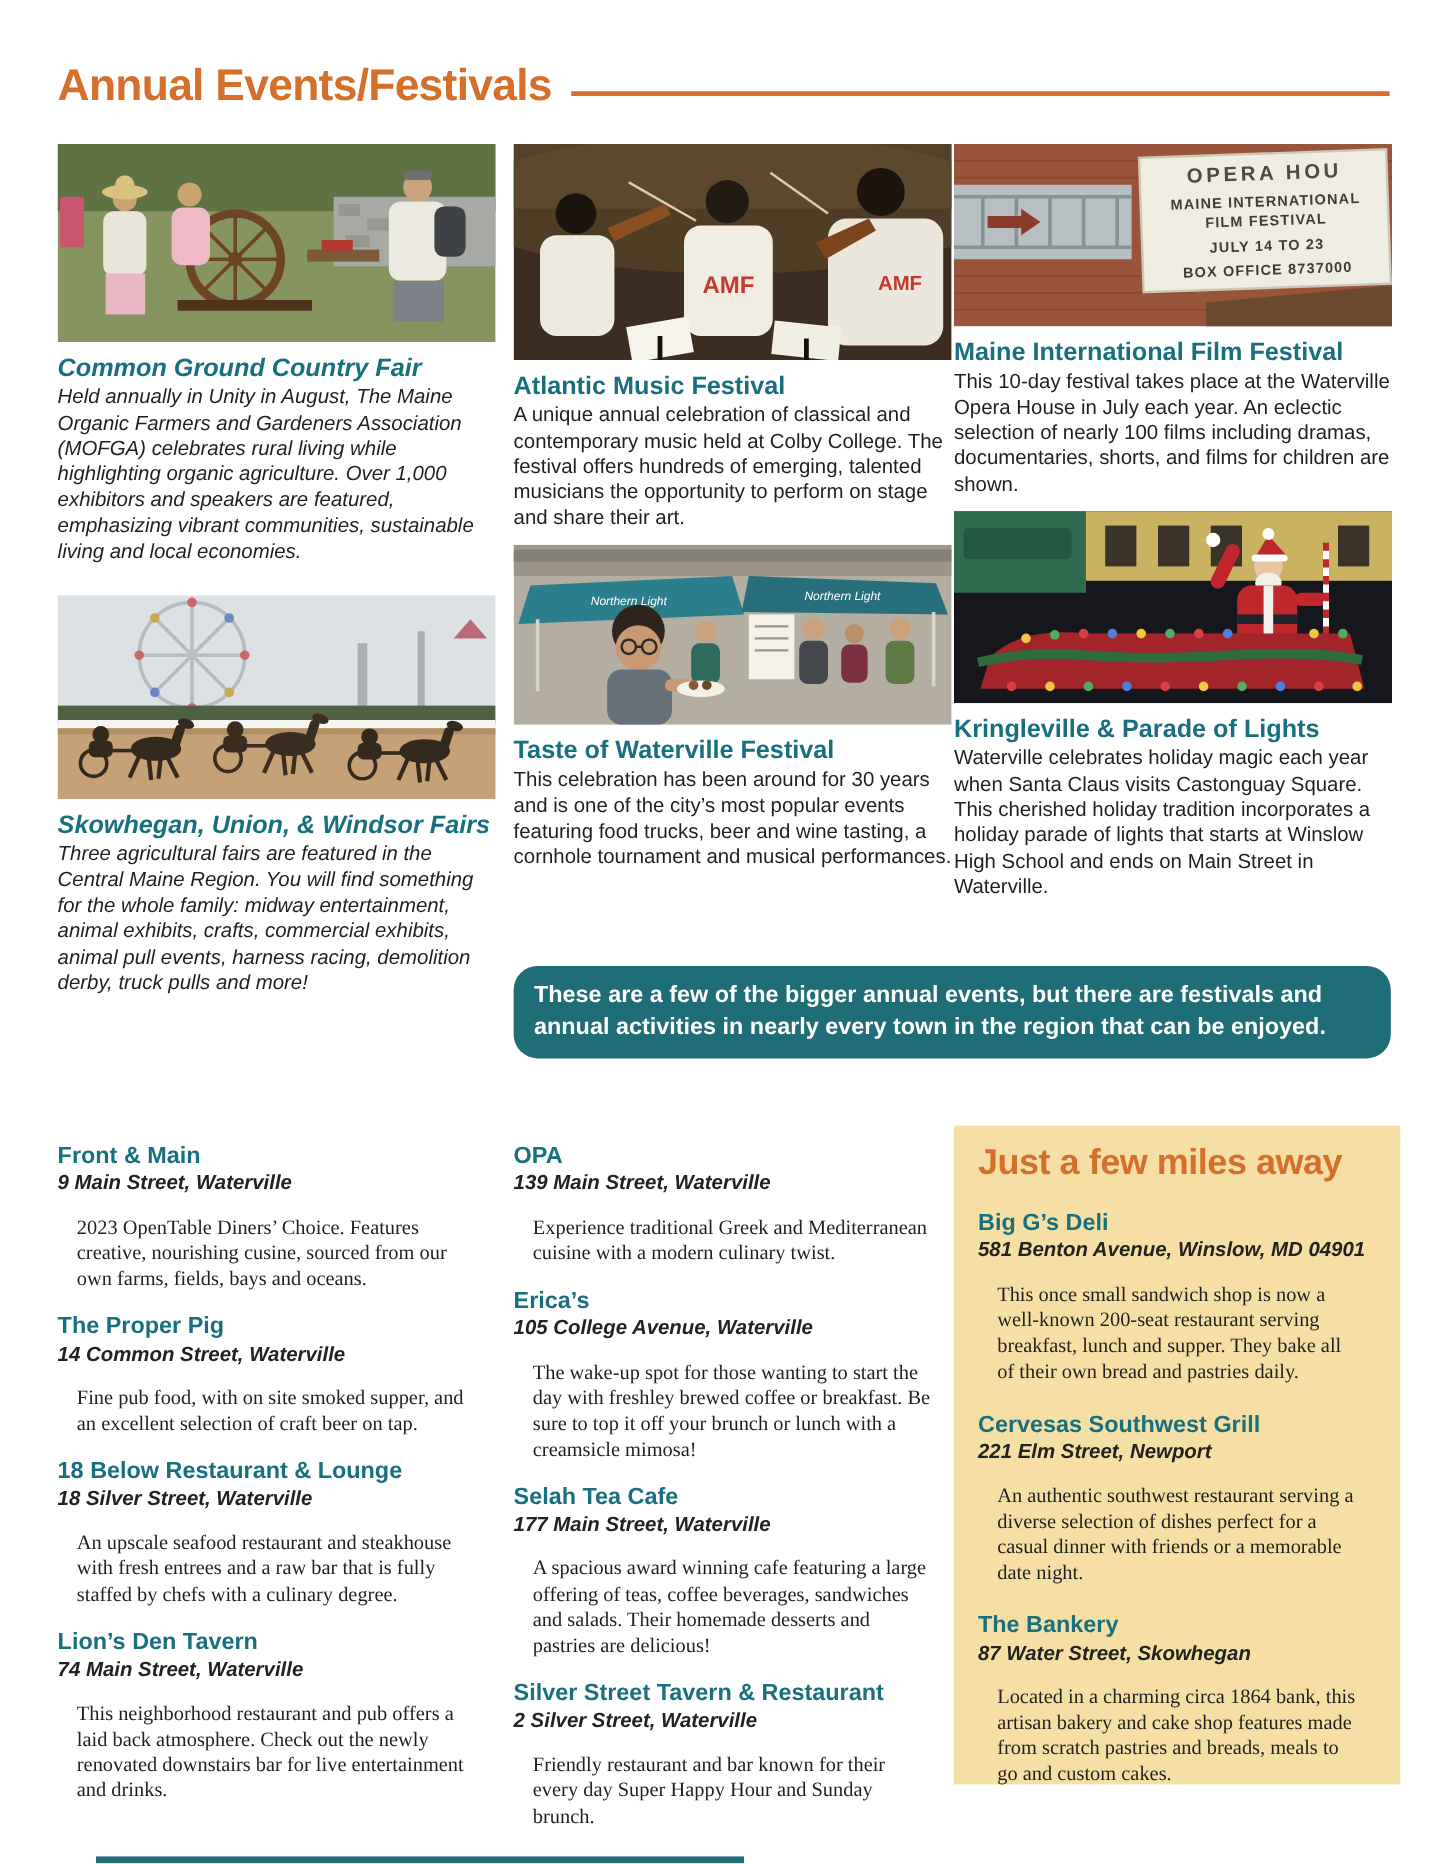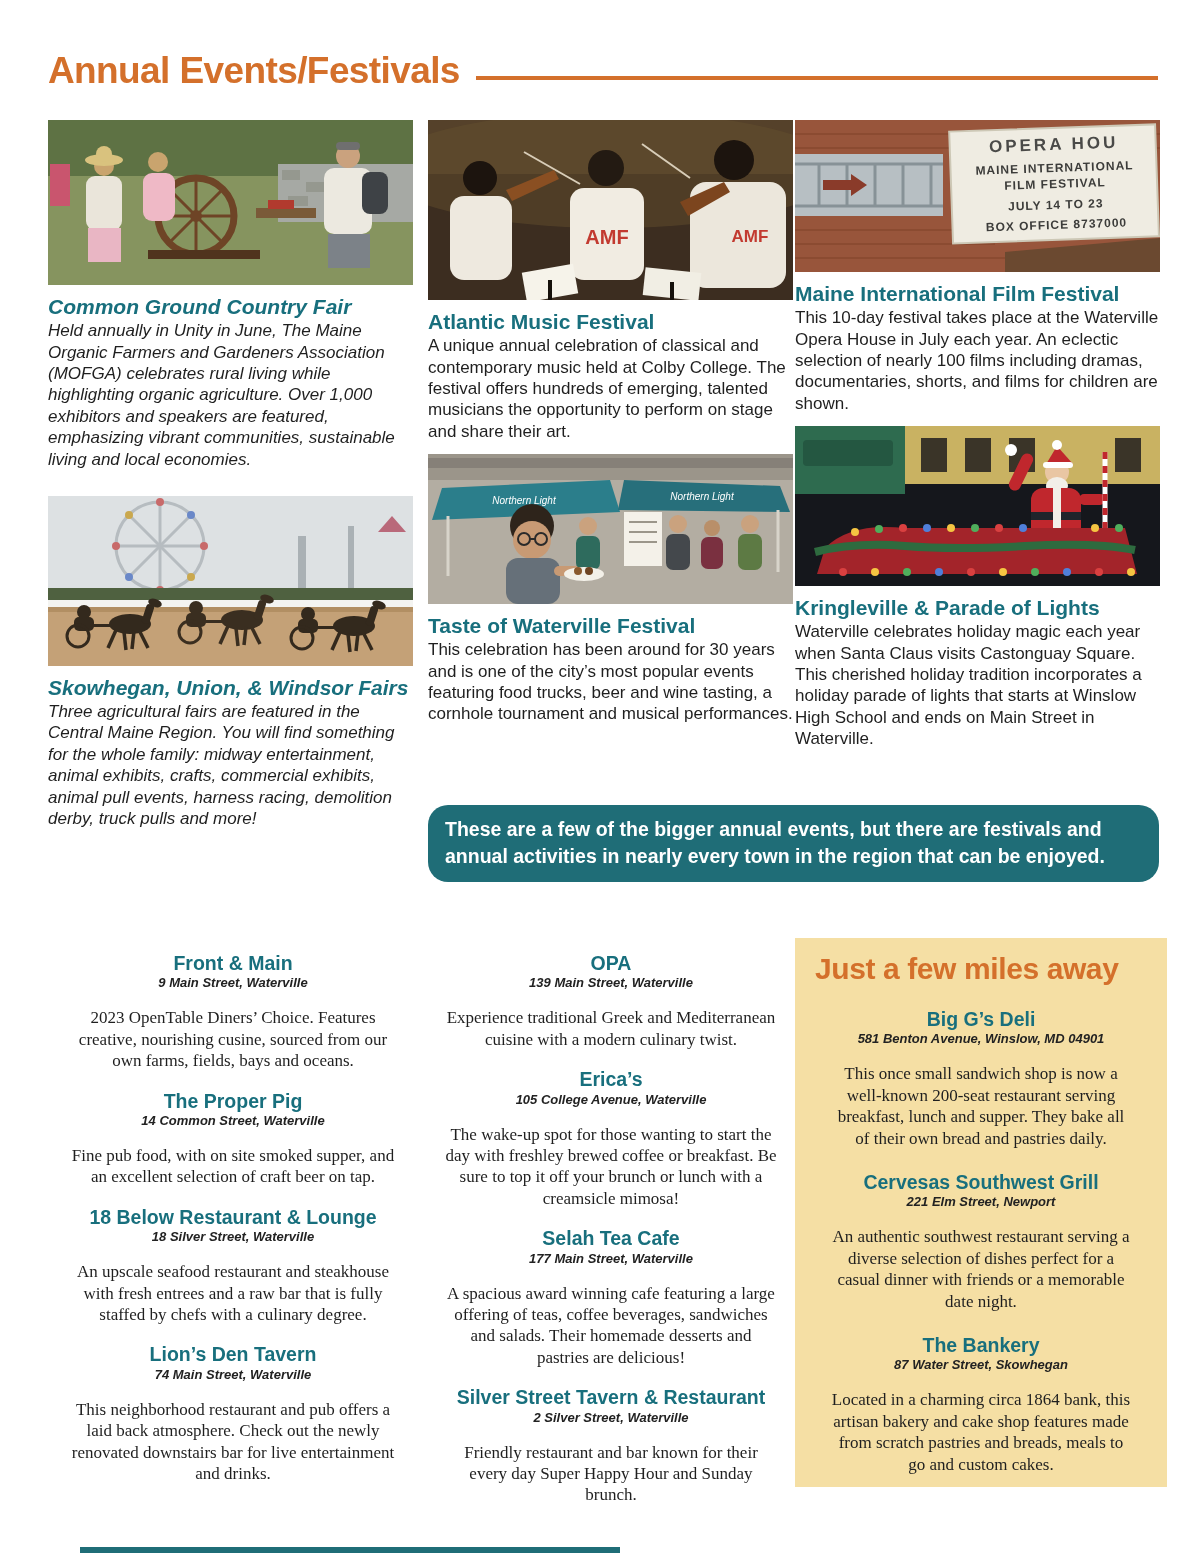--- a/index.html
+++ b/index.html
@@ -17,24 +17,24 @@
   .col { position:absolute; }
   .photo { display:block; width:100%; }
   .f-title { margin:10px 0 2px; font-size:21px; font-weight:800; color:#186F7D; line-height:1.1; }
   .f-body { margin:0; font-size:17px; line-height:1.26; color:#1f1f1f; }
 
   
   .callout { position:absolute; left:428px; top:805px; width:731px; min-height:72px; background:#1F6D77; padding:11px 17px;border-radius:20px; }
   .callout p { margin:0; color:#ffffff; font-size:19.5px; font-weight:700; line-height:1.4; }
 
   
-  .entry { margin-top:18px;text-align:center; }
+  .entry { margin-top:18px; }
   .entry:first-child { margin-top:0; }
   .d-name { margin:0; font-size:19.5px; font-weight:800; color:#186F7D; line-height:1.15; }
-  .d-addr { font-size:13px; font-style:italic; font-weight:700; color:#222222; margin:2px 0 1px; line-height:1.15; }
+  .d-addr { font-size:17px; font-style:italic; font-weight:700; color:#222222; margin:2px 0 1px; line-height:1.15; }
   .d-body { margin:16px; font-size:17px; line-height:1.26; color:#1f1f1f;font-family:Liberation Serif, serif; }
 
   
   .nearby { position:absolute; left:795px; top:938px; width:372px; height:549px; background:#F5DFA4; padding:14px 20px 4px; }
   .nearby-title { margin:0 0 6px; font-size:30px; font-weight:800; color:#D4702B; letter-spacing:-0.4px; }
   .nearby .entry { margin-top:22px; }
 
   .footer-bar { position:absolute; left:80px; bottom:0; width:540px; height:6px; background:#1F6D77; }
 
   svg text { font-family:"Liberation Sans", sans-serif; }
@@ -80,21 +80,21 @@
       <rect x="40" y="108" width="33" height="34" fill="#e9b6c4"></rect>
       <circle cx="110" cy="42" r="10" fill="#c9a46e"></circle>
       <rect x="95" y="53" width="32" height="48" rx="9" fill="#efb9c6"></rect>
       <circle cx="300" cy="36" r="12" fill="#caa27e"></circle>
       <rect x="288" y="22" width="24" height="8" rx="4" fill="#6f6f6f"></rect>
       <rect x="276" y="48" width="48" height="66" rx="10" fill="#ece9e0"></rect>
       <rect x="314" y="52" width="26" height="42" rx="8" fill="#3e4246"></rect>
       <rect x="280" y="114" width="42" height="34" fill="#7c8288"></rect>
     </svg>
     <h3 class="f-title">Common Ground Country Fair</h3>
-    <p class="f-body">Held annually in Unity in June, The Maine Organic Farmers and Gardeners Association (MOFGA) celebrates rural living while highlighting organic agriculture.  Over 1,000 exhibitors and speakers are featured, emphasizing vibrant communities, sustainable living and local economies.</p>
+    <p class="f-body">Held annually in Unity in August, The Maine Organic Farmers and Gardeners Association (MOFGA) celebrates rural living while highlighting organic agriculture.  Over 1,000 exhibitors and speakers are featured, emphasizing vibrant communities, sustainable living and local economies.</p>
 
     <svg class="photo" style="margin-top:26px;" viewBox="0 0 365 170" width="365" height="170" preserveAspectRatio="none">
       <rect width="365" height="170" fill="#dde1e3"></rect>
       <g stroke="#b6bcc0" stroke-width="3" fill="none">
         <circle cx="112" cy="50" r="44"></circle>
         <line x1="112" y1="6" x2="112" y2="94"></line>
           <line x1="68" y1="50" x2="156" y2="50"></line>
         <line x1="81" y1="19" x2="143" y2="81"></line>
           <line x1="143" y1="19" x2="81" y2="81"></line>
       </g>

